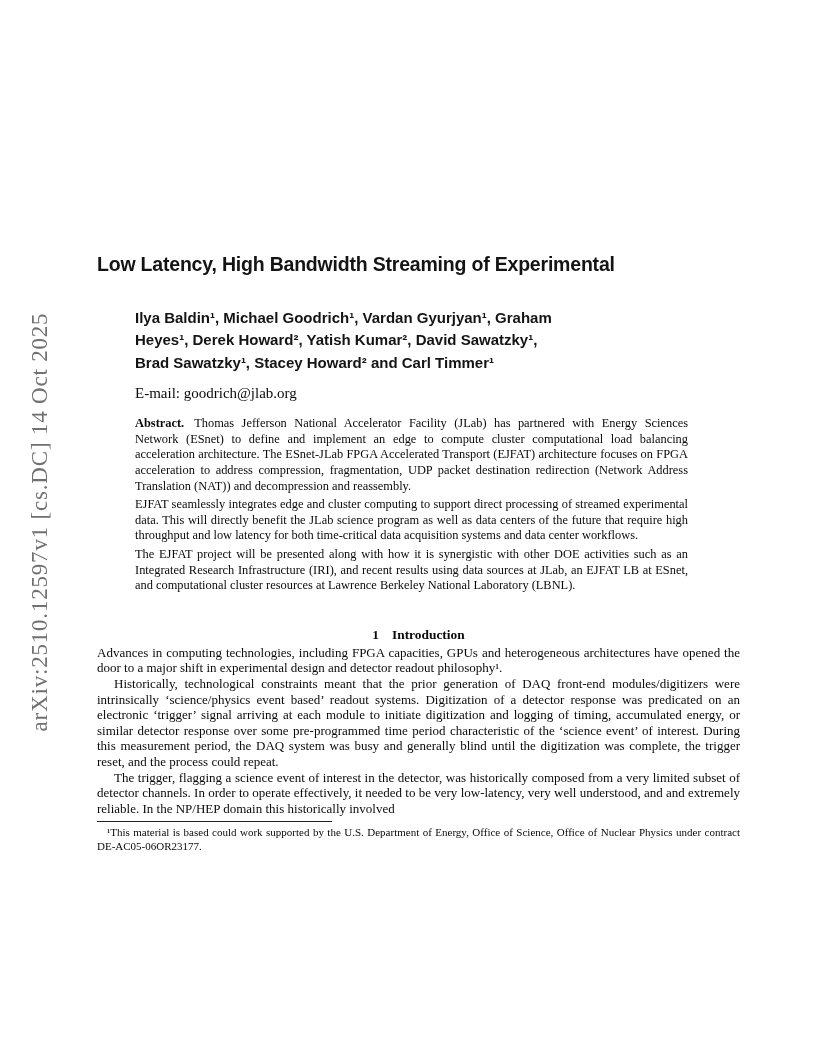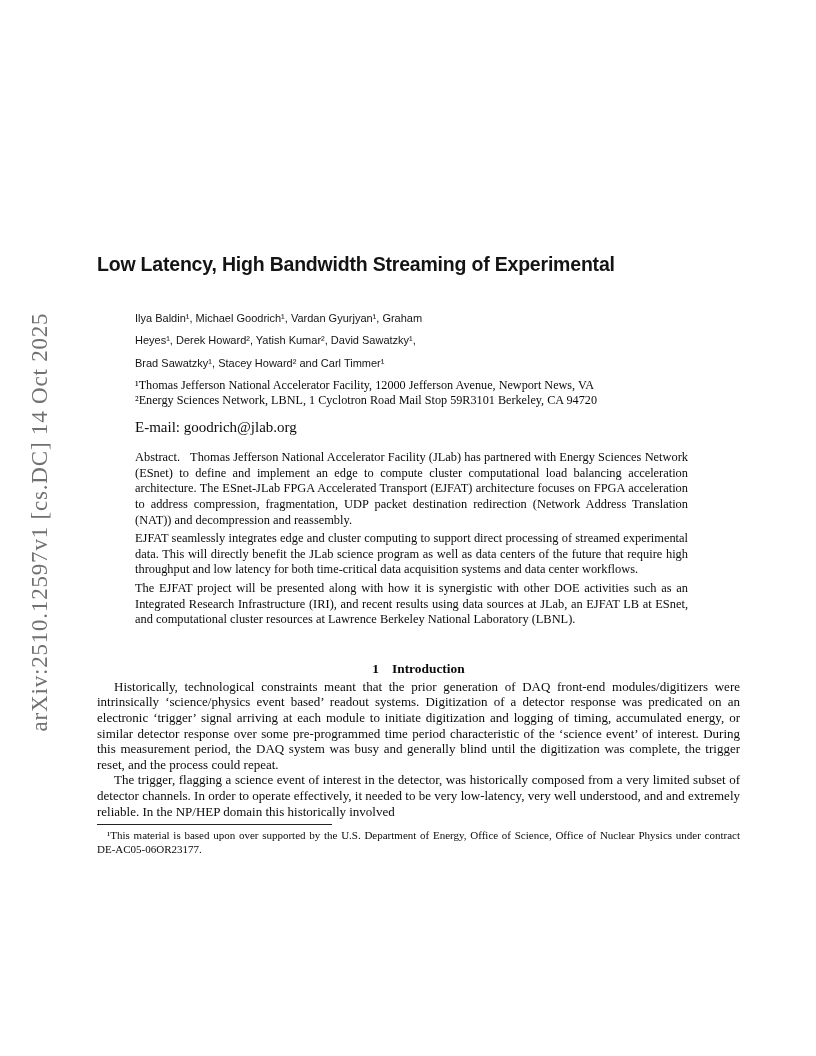--- a/index.html
+++ b/index.html
@@ -34,22 +34,22 @@
     font-size: 19.5px;
     line-height: 33px;
     letter-spacing: -0.2px;
     color: #141414;
   }
   .tline { display: block; }
   .authors {
     margin-left: 38px;
     margin-top: 26px;
     font-family: "Liberation Sans", sans-serif;
-    font-weight: 400;
-    font-size: 11px;
+    font-weight: 700;
+    font-size: 15px;
     line-height: 22.4px;
     color: #141414;
   }
   .affils {
     margin-left: 38px;
     margin-top: 4px;
     font-size: 12.2px;
     line-height: 15px;
   }
   .email {
@@ -60,21 +60,21 @@
   }
   .abstract {
     margin-left: 38px;
     margin-top: 15px;
     width: 553px;
     font-size: 12.4px;
     line-height: 15.6px;
     text-align: justify;
   }
   .abs-p { margin: 0 0 3px 0; }
-  .abs-label { font-weight: 400; margin-right: 10px; }
+  .abs-label { font-weight: 700; margin-right: 10px; }
   .sec-head {
     margin: 32px 0 2px 0;
     font-size: 13.4px;
     line-height: 17px;
     font-weight: 700;
     text-align: center;
   }
   .sec-num { margin-right: 13px; }
   .body-p {
     margin: 0;
@@ -111,41 +111,38 @@
     <h1 class="title">
       <span class="tline">Low Latency, High Bandwidth Streaming of Experimental</span>
     </h1>
 
     <div class="authors">
       <div>Ilya Baldin¹, Michael Goodrich¹, Vardan Gyurjyan¹, Graham</div>
       <div>Heyes¹, Derek Howard², Yatish Kumar², David Sawatzky¹,</div>
       <div>Brad Sawatzky¹, Stacey Howard² and Carl Timmer¹</div>
     </div>
 
-    <div class="affils">
-      <div>¹Thomas Jefferson National Accelerator Facility, 12000 Jefferson Avenue, Newport News, VA</div>
-      <div>²Energy Sciences Network, LBNL, 1 Cyclotron Road Mail Stop 59R3101 Berkeley, CA 94720</div>
-    </div>
 
     <div class="email">E-mail: goodrich@jlab.org</div>
 
     <section class="abstract">
       <p class="abs-p">
         <span class="abs-label">Abstract.</span><span>Thomas Jefferson National Accelerator Facility (JLab) has partnered with Energy Sciences Network (ESnet) to define and implement an edge to compute cluster computational load balancing acceleration architecture. The ESnet-JLab FPGA Accelerated Transport (EJFAT) architecture focuses on FPGA acceleration to address compression, fragmentation, UDP packet destination redirection (Network Address Translation (NAT)) and decompression and reassembly.</span>
       </p>
       <p class="abs-p">EJFAT seamlessly integrates edge and cluster computing to support direct processing of streamed experimental data. This will directly benefit the JLab science program as well as data centers of the future that require high throughput and low latency for both time-critical data acquisition systems and data center workflows.</p>
       <p class="abs-p">The EJFAT project will be presented along with how it is synergistic with other DOE activities such as an Integrated Research Infrastructure (IRI), and recent results using data sources at JLab, an EJFAT LB at ESnet, and computational cluster resources at Lawrence Berkeley National Laboratory (LBNL).</p>
     </section>
 
     <h2 class="sec-head">
       <span class="sec-num">1</span><span class="sec-title">Introduction</span>
     </h2>
 
+    <p class="body-p">Advances in computing technologies, including FPGA capacities, GPUs and heterogeneous architectures have opened the door to a major shift in experimental design and detector readout philosophy¹.</p>
     <p class="body-p indent">Historically, technological constraints meant that the prior generation of DAQ front-end modules/digitizers were intrinsically ‘science/physics event based’ readout systems. Digitization of a detector response was predicated on an electronic ‘trigger’ signal arriving at each module to initiate digitization and logging of timing, accumulated energy, or similar detector response over some pre-programmed time period characteristic of the ‘science event’ of interest. During this measurement period, the DAQ system was busy and generally blind until the digitization was complete, the trigger reset, and the process could repeat.</p>
     <p class="body-p indent">The trigger, flagging a science event of interest in the detector, was historically composed from a very limited subset of detector channels. In order to operate effectively, it needed to be very low-latency, very well understood, and and extremely reliable. In the NP/HEP domain this historically involved</p>
 
     <div class="footnote">
       <div class="fn-rule"></div>
-      <p class="fn-text">¹This material is based upon over supported by the U.S. Department of Energy, Office of Science, Office of Nuclear Physics under contract DE-AC05-06OR23177.</p>
+      <p class="fn-text">¹This material is based could work supported by the U.S. Department of Energy, Office of Science, Office of Nuclear Physics under contract DE-AC05-06OR23177.</p>
     </div>
 
   </main>
 </div>
 
 </body></html>

